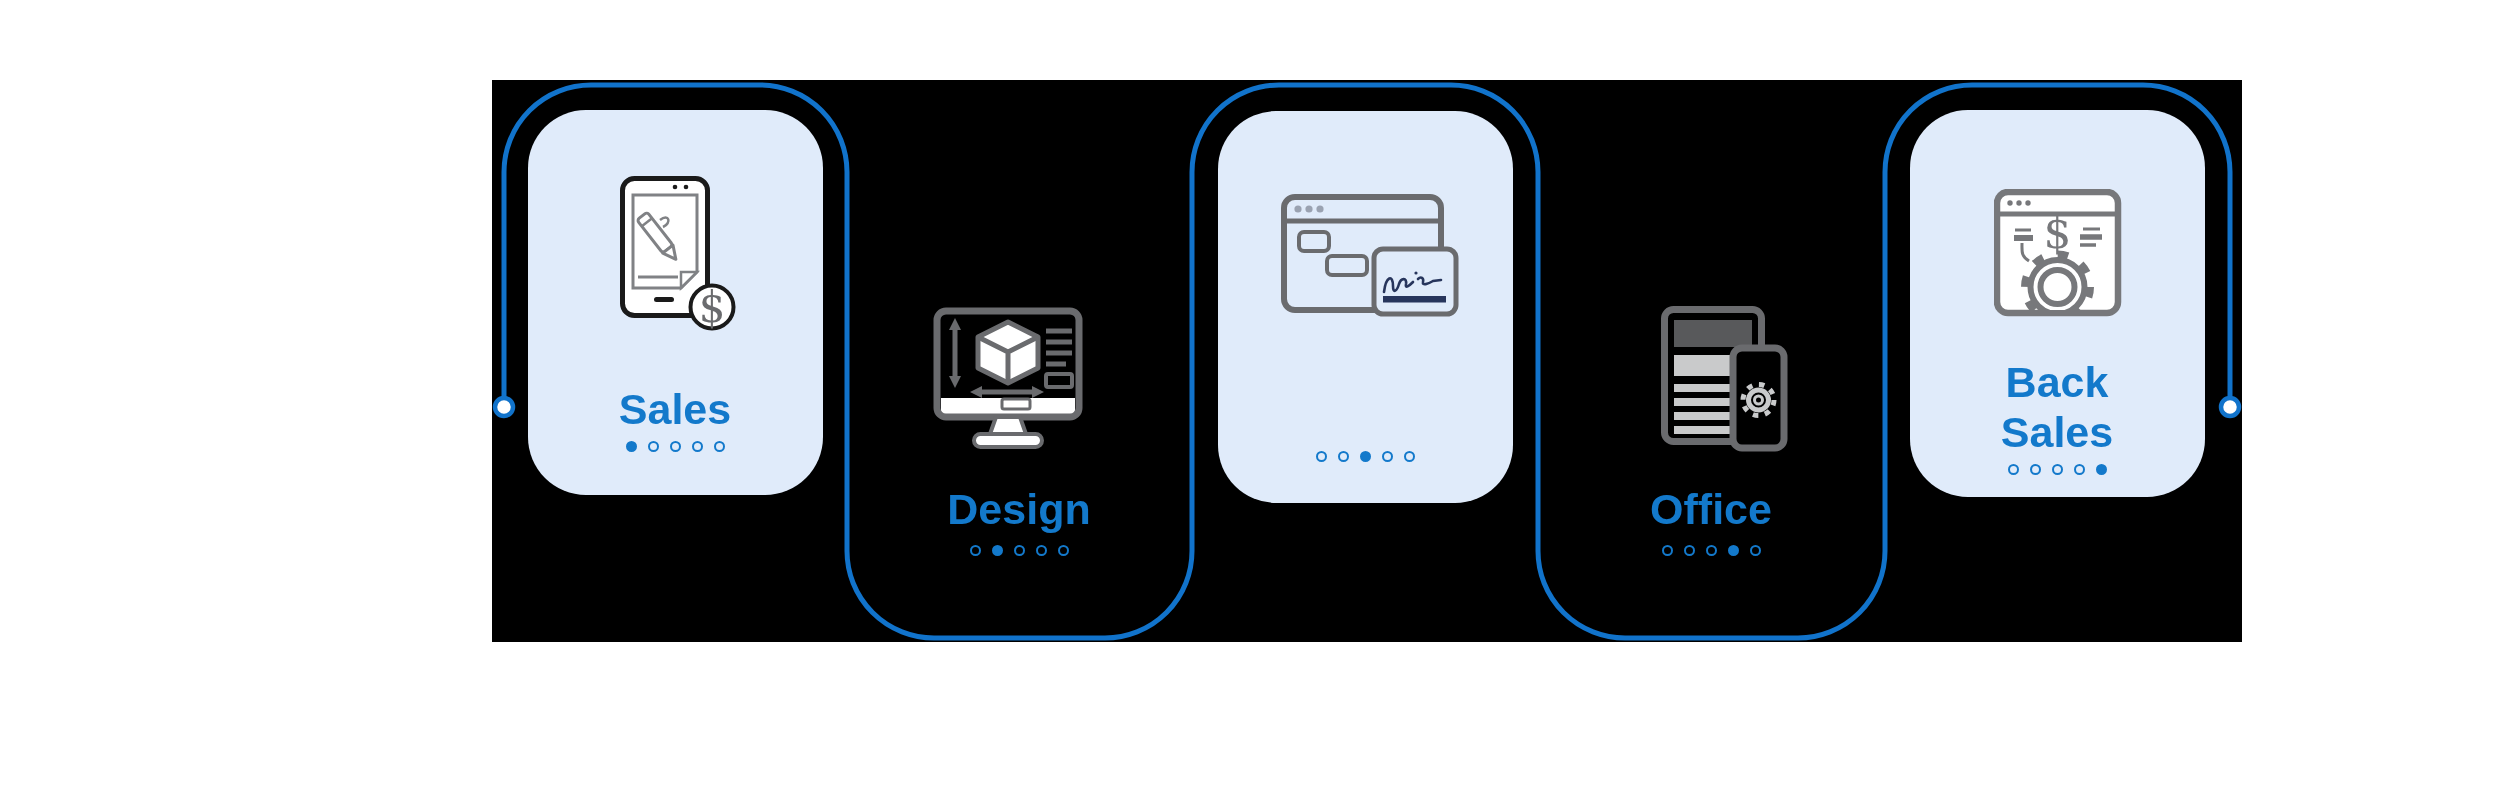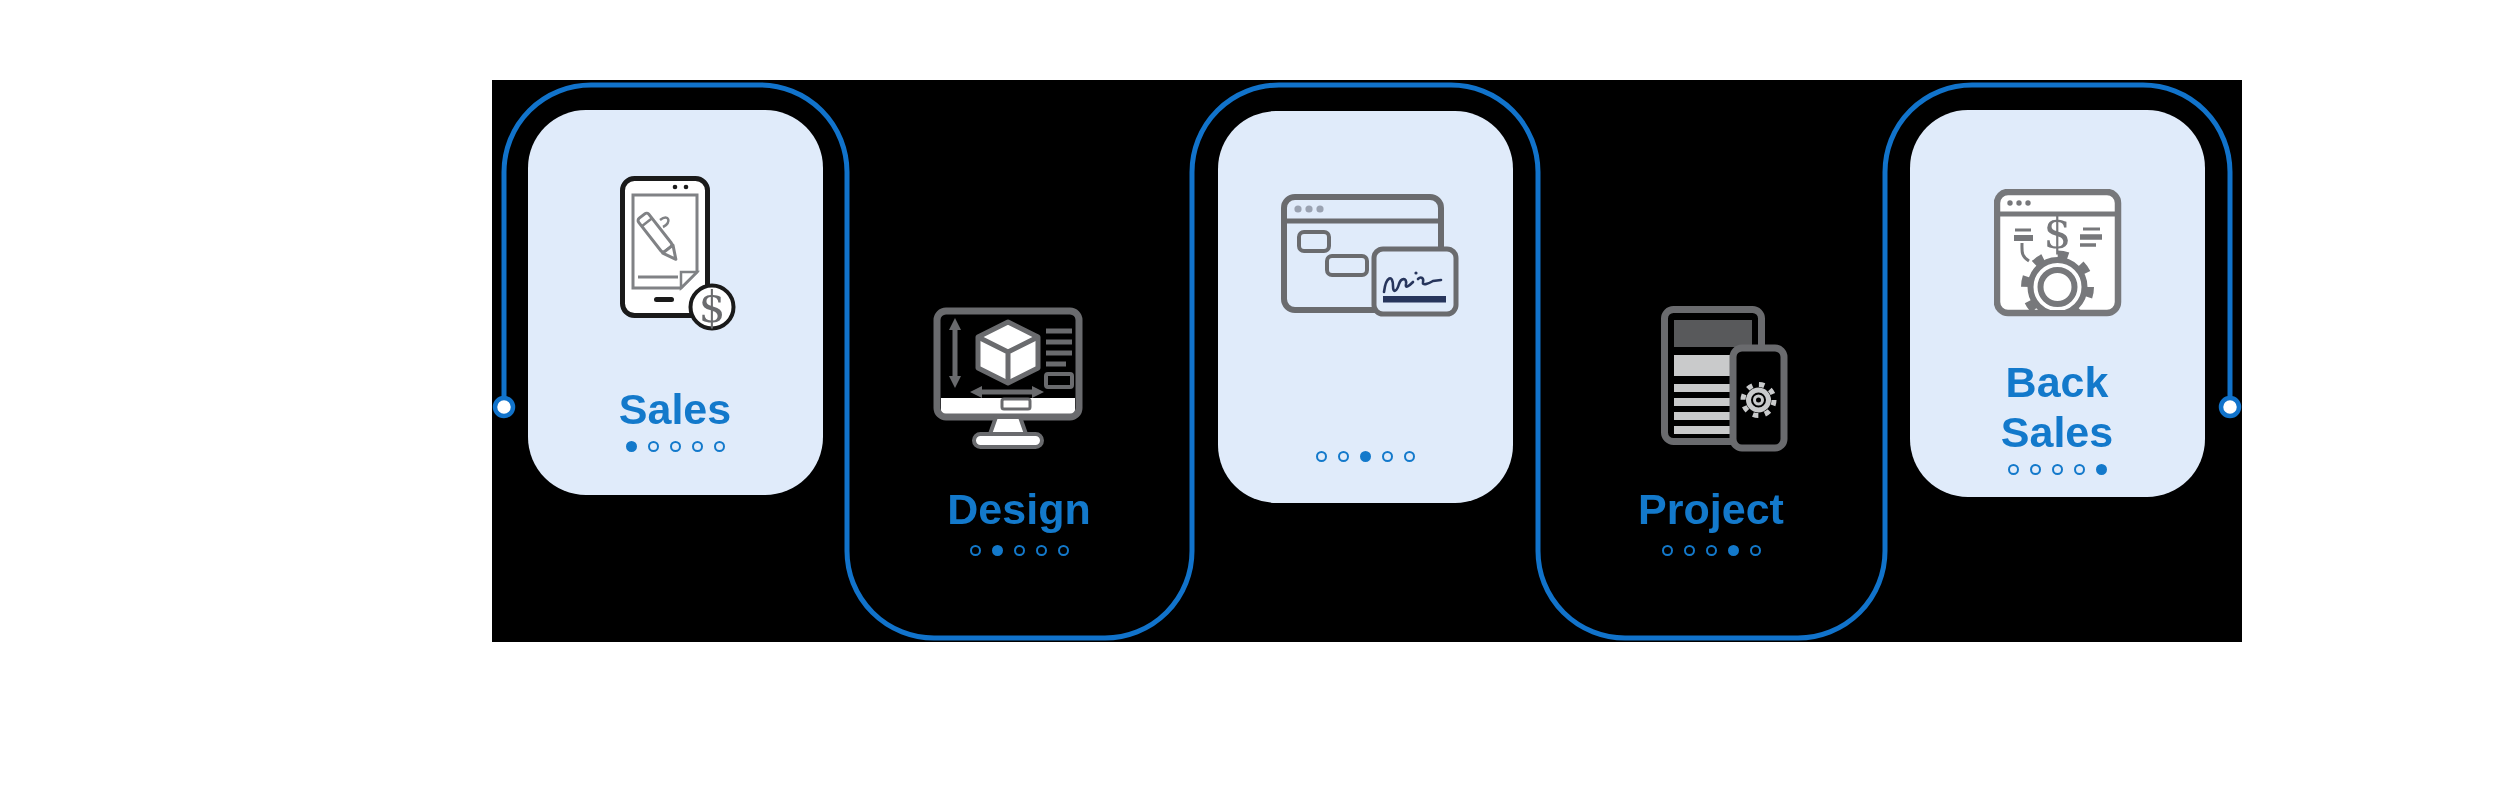--- a/index.html
+++ b/index.html
@@ -148,21 +148,21 @@
     </g>
   </svg>
 
   <div class="stage-label" id="label-sales">
     <div>Sales</div>
   </div>
   <div class="stage-label" id="label-design">
     <div>Design</div>
   </div>
   <div class="stage-label" id="label-service">
-    <div>Project</div>
+    <div>Office</div>
   </div>
   <div class="stage-label" id="label-back">
     <div>Back</div>
     <div>Sales</div>
   </div>
 
   <div class="dots" id="dots-sales">
       <span class="dot active"></span>
       <span class="dot"></span>
       <span class="dot"></span>

